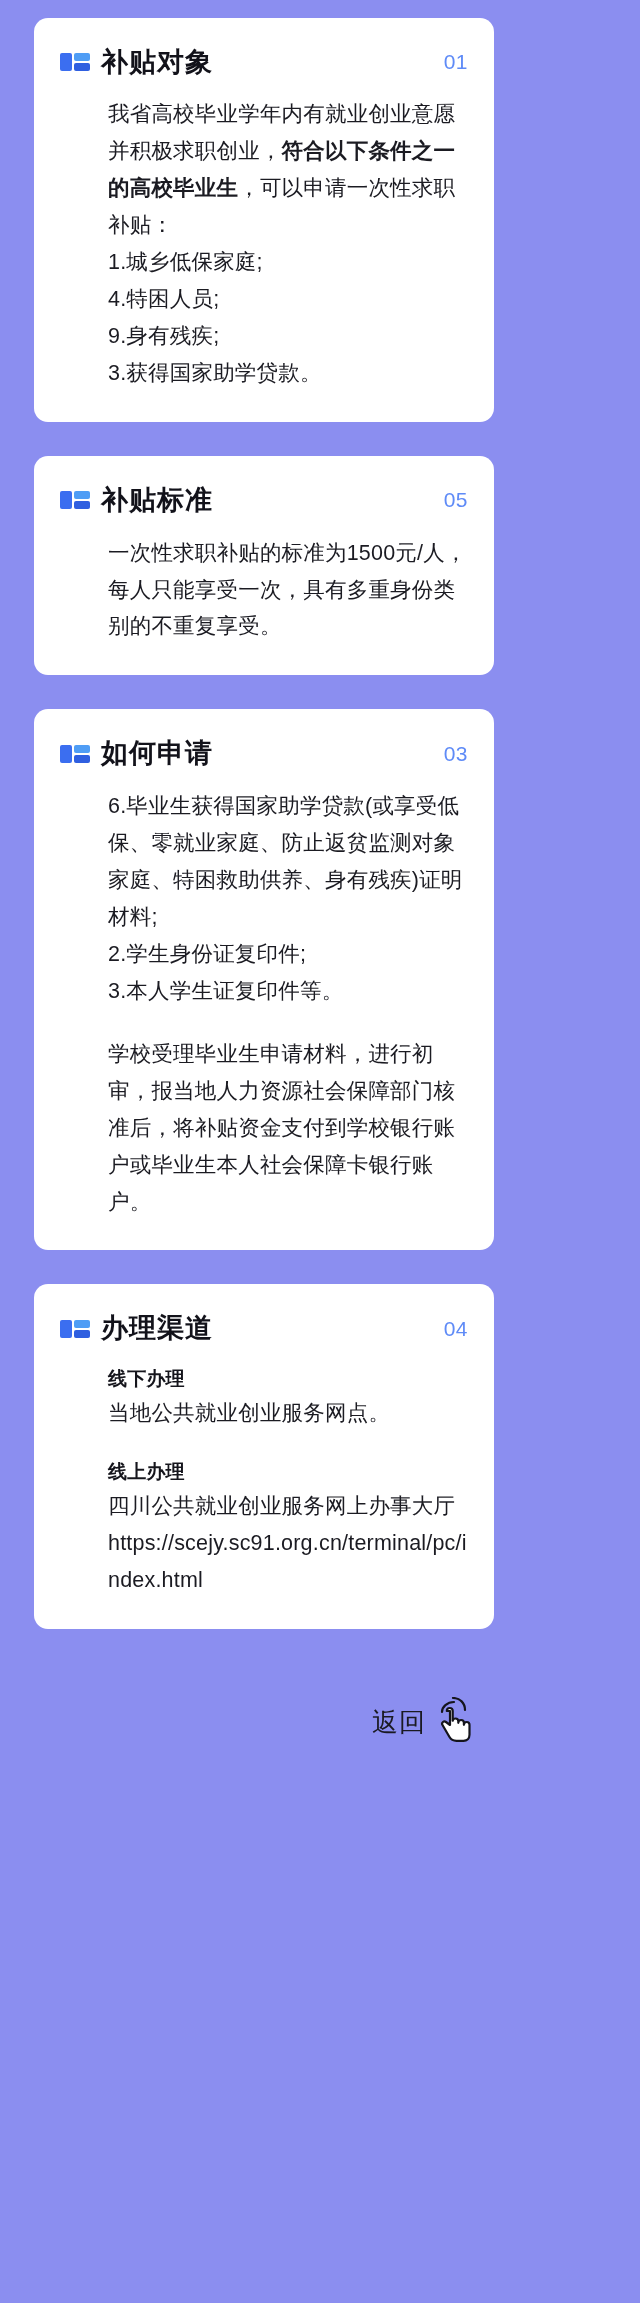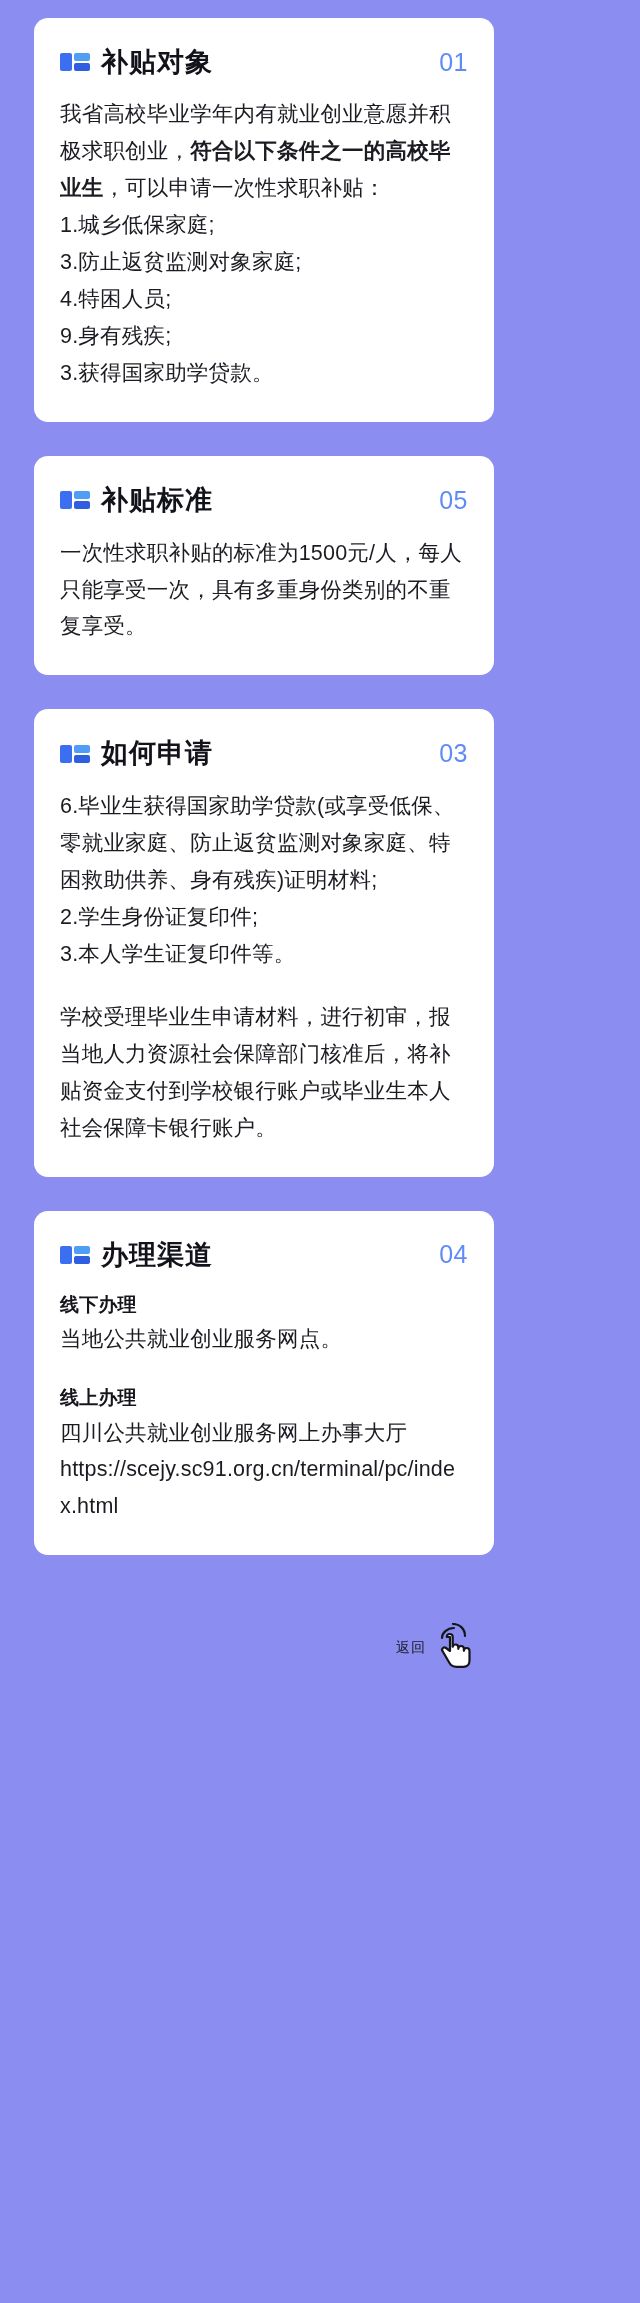--- a/index.html
+++ b/index.html
@@ -70,31 +70,32 @@
   }
   .card-title {
     font-size: 27px;
     font-weight: bold;
     color: #12121a;
     letter-spacing: 1px;
     line-height: 1.2;
   }
   .card-num {
     margin-left: auto;
-    font-size: 25px;
+    font-size: 21px;
     color: #5f8bf7;
     font-weight: normal;
     letter-spacing: 0.5px;
   }
   .body-text {
     font-size: 21.5px;
     line-height: 1.72;
     color: #1b1b22;
     letter-spacing: 0.2px;
     word-break: break-word;
+    margin-left: 48px;
   }
   .body-text p {
     margin: 0;
   }
   .body-text .b {
     font-weight: bold;
   }
   .gap {
     height: 26px;
   }
@@ -116,21 +117,21 @@
     position: relative;
   }
   .back-wrap {
     position: absolute;
     right: 18px;
     top: 34px;
     display: flex;
     align-items: center;
   }
   .back-text {
-    font-size: 14px;
+    font-size: 26px;
     color: #1a1a22;
     letter-spacing: 1px;
   }
   .cursor-icon {
     width: 44px;
     height: 50px;
     margin-left: 6px;
     position: relative;
   }
   .cursor-icon svg {
@@ -148,21 +149,20 @@
         <span class="sq1"></span>
           <span class="sq2"></span>
           <span class="sq3"></span>
       </span>
       <span class="card-title">补贴对象</span>
       <span class="card-num">01</span>
     </div>
     <div class="body-text">
       <p><span>我省高校毕业学年内有就业创业意愿并积极求职创业，</span><span class="b">符合以下条件之一的高校毕业生</span><span>，可以申请一次性求职补贴：</span></p>
       <p>1.城乡低保家庭;</p>
-      <p>3.防止返贫监测对象家庭;</p>
       <p>4.特困人员;</p>
       <p>9.身有残疾;</p>
       <p>3.获得国家助学贷款。</p>
     </div>
   </div>
 
   <div class="card">
     <div class="card-head">
       <span class="head-icon">
         <span class="sq1"></span>

